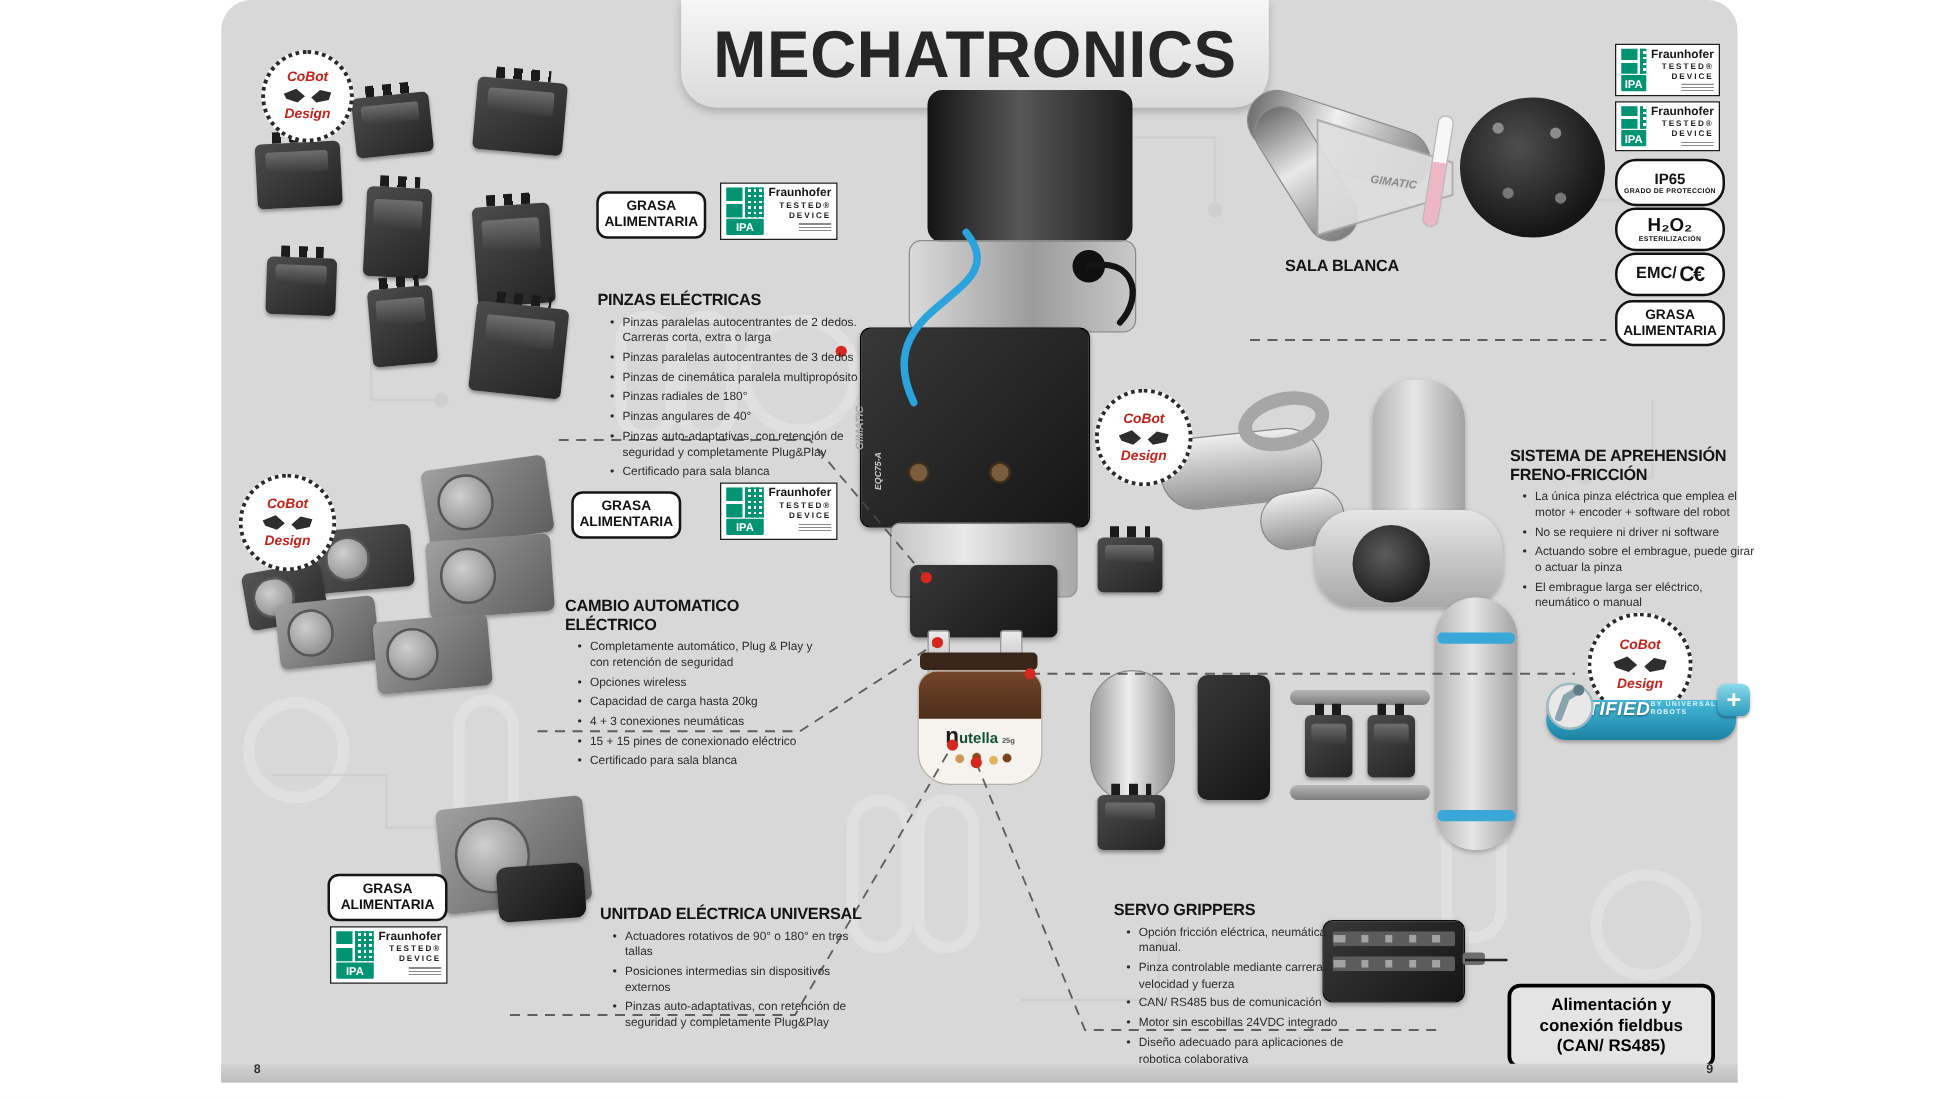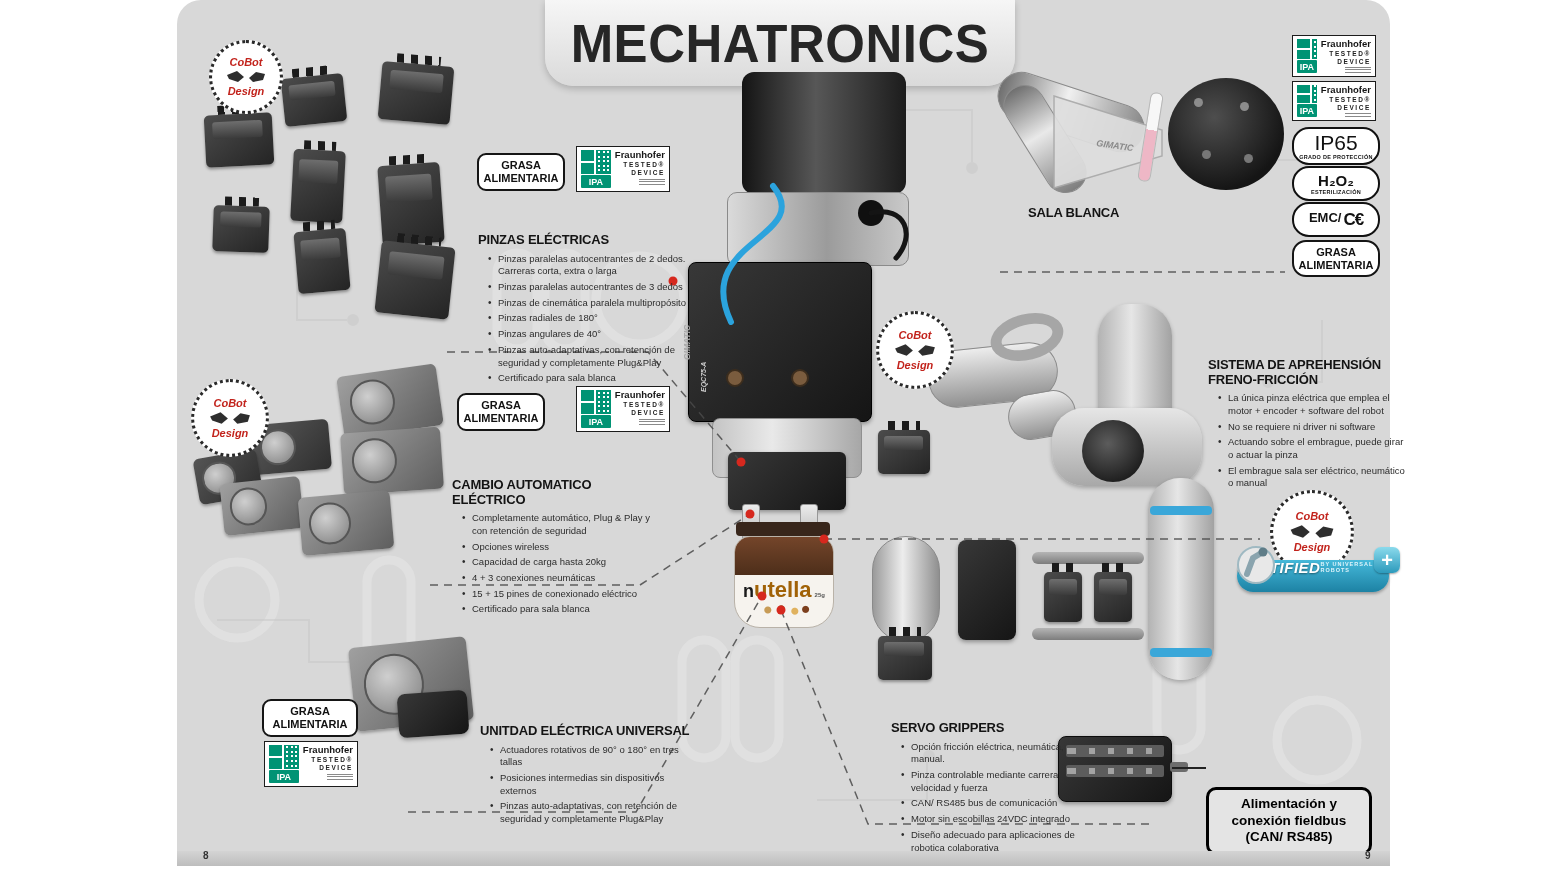--- a/index.html
+++ b/index.html
@@ -15,21 +15,21 @@
   #banner h1{margin:0;font-size:51px;font-weight:900;letter-spacing:.5px;color:#262626;transform:scaleY(1.04);}
   
   .sec{position:absolute;color:#222;}
   .sec h3{margin:0 0 5px 0;font-size:13px;font-weight:800;color:#141414;line-height:1.12;letter-spacing:-.2px;}
   .sec ul{margin:0 0 0 10px;padding:0;list-style:none;}
   .sec li{position:relative;padding-left:10px;font-size:9.5px;line-height:1.34;color:#2c2c2c;margin-bottom:3px;}
   .sec li::before{content:"\2022";position:absolute;left:0;top:-1px;font-size:10px;color:#2c2c2c;}
   
   .grasa{position:absolute;background:#fff;border:2px solid #151515;border-radius:9px;display:flex;flex-direction:column;align-items:center;justify-content:center;font-weight:800;font-size:11px;line-height:1.18;color:#111;text-align:center;}
   .pill{position:absolute;background:#fff;border:2px solid #111;border-radius:17px;display:flex;flex-direction:column;align-items:center;justify-content:center;text-align:center;color:#111;}
-  .pill .big{font-weight:400;font-size:21px;line-height:1;}
+  .pill .big{font-weight:700;font-size:12px;line-height:1;}
   .pill .sub{font-weight:700;font-size:5.5px;letter-spacing:.3px;margin-top:1px;}
   .pill .h2o2{font-weight:900;font-size:15px;line-height:1;}
   .emc-row{display:flex;align-items:flex-start;gap:2px;}
   .emc-row .emc{font-weight:900;font-size:13px;}
   .emc-row .ce{font-weight:700;font-size:17px;letter-spacing:-1px;}
   .fhf{position:absolute;background:#fff;border:1px solid #1c1c1c;display:flex;padding:3px 4px;gap:4px;box-sizing:border-box;}
   .fhf-left{width:34px;display:flex;flex-direction:column;}
   .fhf-grid{flex:1;position:relative;background:#fff;}
   .fhf-grid::before{content:"";position:absolute;left:0;top:0;width:13px;height:100%;background:linear-gradient(0deg,#009374 0 44%,#fff 44% 56%,#009374 56%);}
   .fhf-grid::after{content:"";position:absolute;left:15px;right:0;top:0;bottom:0;background:repeating-linear-gradient(90deg,#009374 0 2.5px,rgba(0,0,0,0) 2.5px 4.5px),repeating-linear-gradient(0deg,#009374 0 2.5px,rgba(255,255,255,.9) 2.5px 4.5px);}
@@ -58,21 +58,21 @@
   .cylh{position:absolute;background:linear-gradient(#ededed,#909090);border-radius:999px;border:1px solid #8a8a8a;}
   .urpart{position:absolute;background:linear-gradient(90deg,#b3b3b3,#e6e6e6 45%,#a2a2a2);border-radius:32px;box-shadow:0 2px 4px rgba(0,0,0,.25);}
   .darkbox{position:absolute;background:linear-gradient(135deg,#383838,#151515);border-radius:8px;box-shadow:0 2px 4px rgba(0,0,0,.35);}
   
   .jar-lid{position:absolute;background:#38261b;border-radius:4px;}
   .jar-body{position:absolute;background:#f6f3ee;border:1px solid #b9b2a8;border-radius:16px 16px 26px 26px;overflow:hidden;}
   .jar-choc{position:absolute;left:0;top:0;width:100%;height:42%;background:linear-gradient(#74452a,#4d2e1a);}
   .jar-label{position:absolute;left:0;top:42%;width:100%;height:58%;display:flex;flex-direction:column;align-items:center;}
   .nutline{margin-top:4px;line-height:1;}
   .nut-n{color:#1b1b1b;font-weight:800;font-size:18px;}
-  .nut-rest{color:#a16207;font-weight:800;font-size:22px;}
+  .nut-rest{color:#14532d;font-weight:800;font-size:12px;}
   .nut-weight{font-size:6px;color:#555;margin-left:3px;font-weight:700;}
   .nut-art{margin-top:3px;width:54px;height:12px;background:radial-gradient(circle at 20% 50%,#c79b56 0 3px,rgba(0,0,0,0) 4px),radial-gradient(circle at 45% 40%,#8a4c21 0 3px,rgba(0,0,0,0) 4px),radial-gradient(circle at 70% 60%,#e0b25f 0 3px,rgba(0,0,0,0) 4px),radial-gradient(circle at 90% 45%,#7c3f1d 0 3px,rgba(0,0,0,0) 4px);}
   .rotlabel{position:absolute;color:#c9c9c9;font-weight:700;font-style:italic;transform:rotate(-90deg);transform-origin:left top;white-space:nowrap;}
   .fbrow{height:12px;background:#5c5c5c;margin:8px 7px 0 7px;border-radius:2px;background-image:repeating-linear-gradient(90deg,#a3a3a3 0 6px,rgba(0,0,0,0) 6px 19px);background-size:100% 6px;background-position:4px 3px;background-repeat:repeat-x;}
   .screws::before{content:"";position:absolute;left:22%;top:18%;width:9px;height:9px;border-radius:50%;background:#8c8c8c;box-shadow:46px 4px 0 #8c8c8c,8px 52px 0 #777,50px 56px 0 #777;}
 </style>
 </head>
 <body>
 
 <div id="canvas">
@@ -384,21 +384,21 @@
   <div class="sec" style="left:1028px;top:206px;width:250px;">
     <h3>SALA BLANCA</h3>
   </div>
 
   <div class="sec" style="left:1208px;top:358px;width:205px;">
     <h3 style="width:200px;">SISTEMA DE APREHENSIÓN FRENO-FRICCIÓN</h3>
     <ul style="width:188px;">
       <li>La única pinza eléctrica que emplea el motor + encoder + software del robot</li>
       <li>No se requiere ni driver ni software</li>
       <li>Actuando sobre el embrague, puede girar o actuar la pinza</li>
-      <li>El embrague sala ser eléctrico, neumático o manual</li>
+      <li>El embrague larga ser eléctrico, neumático o manual</li>
     </ul>
   </div>
 
 
   <div class="sec" style="left:891px;top:721px;width:230px;">
     <h3>SERVO GRIPPERS</h3>
     <ul style="width:182px;">
       <li>Opción fricción eléctrica, neumática, manual.</li>
       <li>Pinza controlable mediante carrera, velocidad y fuerza</li>
       <li>CAN/ RS485 bus de comunicación</li>

